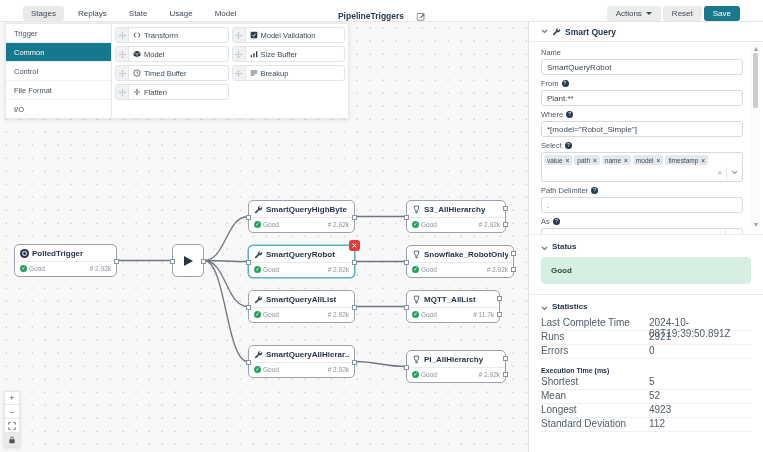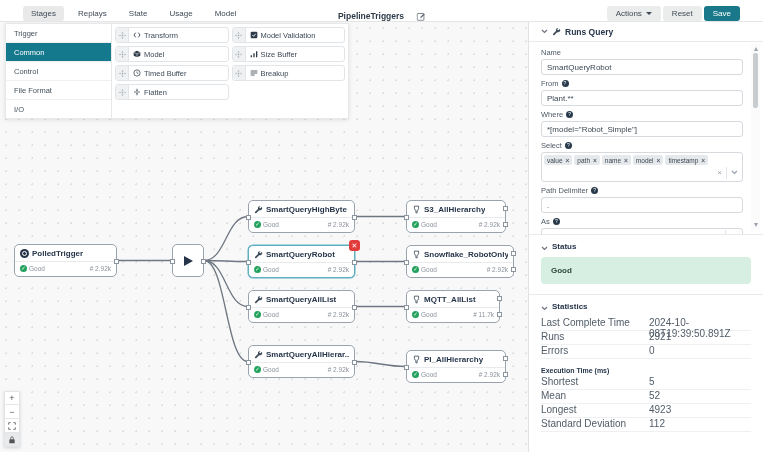--- a/index.html
+++ b/index.html
@@ -423,21 +423,21 @@
   </div>
 
   <div class="panel">
     <div class="panel-header">
       <svg width="7" height="5" viewBox="0 0 7 5">
           <path d="M1 1l2.5 2.5L6 1" stroke="#6b7480" fill="none" stroke-width="1.2"></path>
         </svg>
       <svg width="9" height="9" viewBox="0 0 12 12">
           <path d="M11 3.6A3.2 3.2 0 0 1 6.9 7L3.2 10.7a1.1 1.1 0 0 1-1.6-1.6L5.3 5.4A3.2 3.2 0 0 1 8.7 1.3L6.9 3.1l1.4 1.4L10.1 2.7z" fill="#3d4a57"></path>
         </svg>
-      <span class="hd">Runs Query</span>
+      <span class="hd">Smart Query</span>
     </div>
 
     <div class="form">
       <div class="lbl">
           <span>Name</span>
         </div>
       <input class="fld" readonly="" value="SmartQueryRobot" style="">
 
       <div class="lbl">
           <span>From</span>

